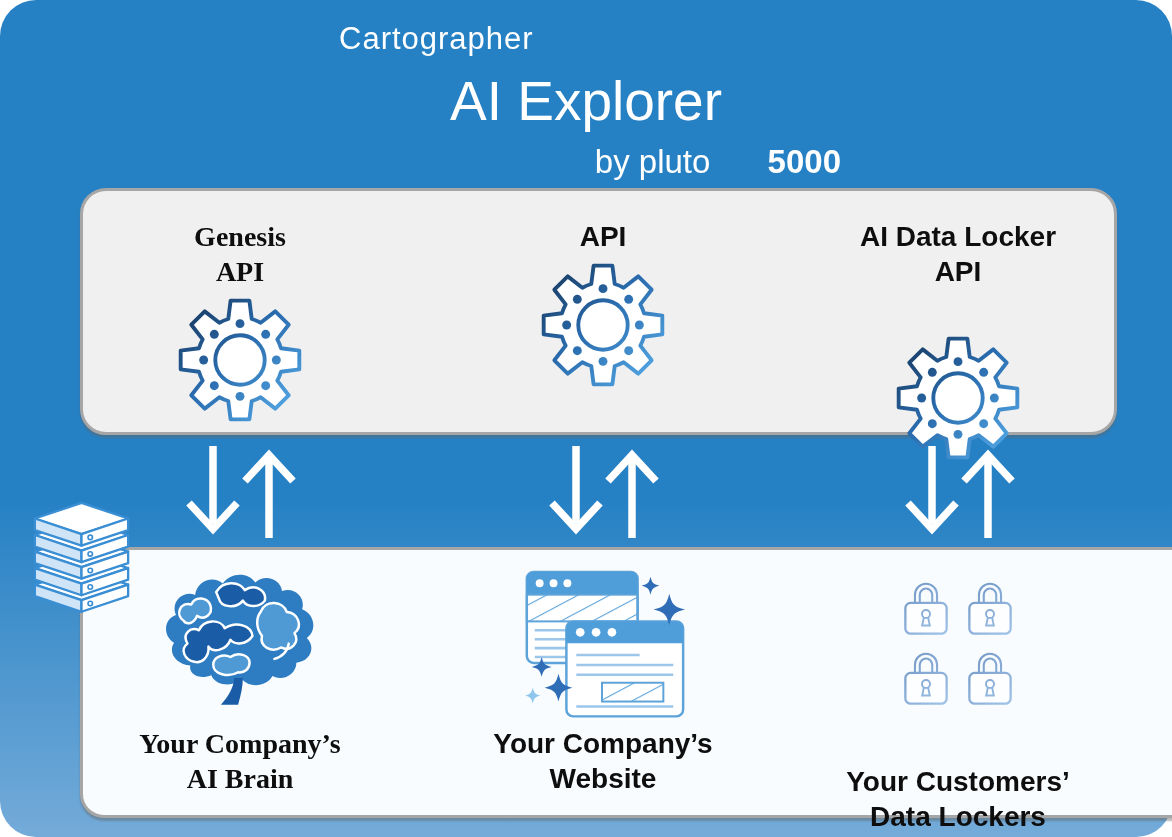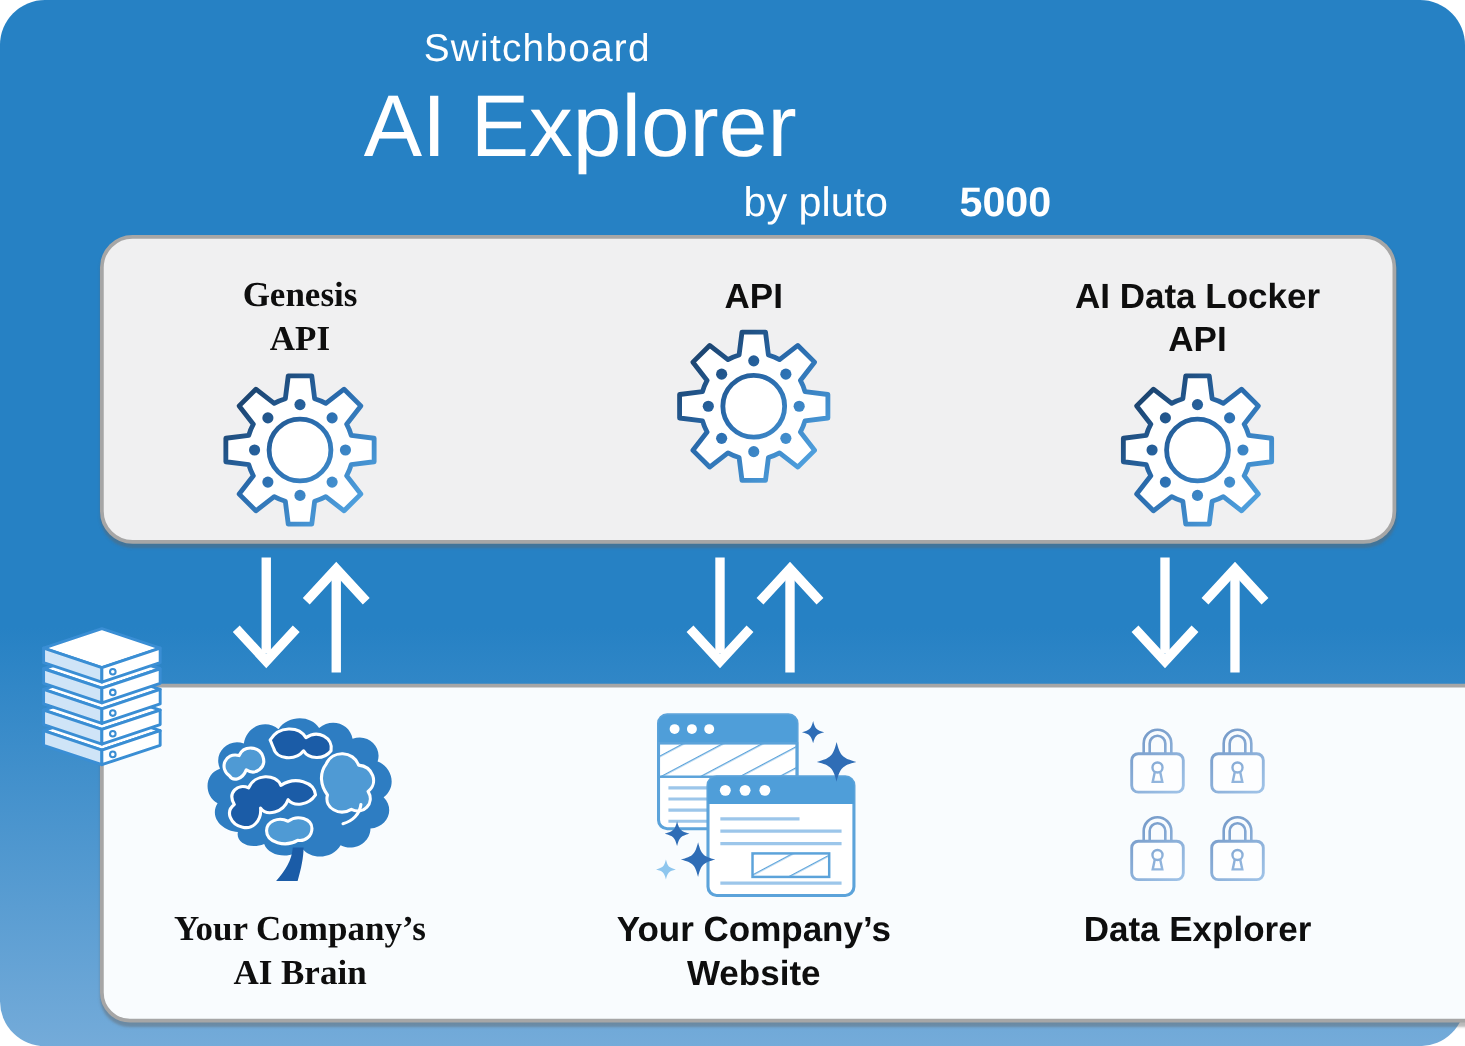--- a/index.html
+++ b/index.html
@@ -10,37 +10,37 @@
   .stage{position:relative;width:1172px;height:837px;background:#ffffff;}
   .canvas{
     position:absolute;inset:0;border-radius:36px;
     background:linear-gradient(180deg,var(--blue,#2681c4) 0%,var(--blue,#2681c4) 60%,var(--blue_bottom,#74abd9) 100%);
   }
   
   .title{position:absolute;top:20px;left:50%;transform:translateX(-50%);
          width:590px;color:var(--white,#ffffff);}
   .kicker{font-size:31px;font-weight:400;letter-spacing:1px;text-align:left;
           padding-left:48px;line-height:38px;}
-  .main-title{font-size:70px;font-weight:400;line-height:86px;text-align:left;
+  .main-title{font-size:55px;font-weight:400;line-height:86px;text-align:center;
               letter-spacing:0px;}
   .byline{font-size:33px;font-weight:400;text-align:right;padding-right:40px;line-height:36px;}
   .byline .bold{font-weight:700;margin-left:48px;}
   
   .api-panel{
     position:absolute;left:80px;top:188px;width:1037px;height:247px;box-sizing:border-box;
     background:var(--panel_gray,#f0f0f1);border:3px solid var(--border_gray,#a6a6a6);
     border-radius:26px;box-shadow:0 3px 2px rgba(100,100,100,.45);
   }
   .bottom-panel{
     position:absolute;left:80px;top:547px;width:1151px;height:271px;box-sizing:border-box;
     background:var(--panel_light,#f9fcfe);border:3px solid var(--border_gray,#a6a6a6);
     border-radius:24px;box-shadow:0 3px 2px rgba(100,100,100,.45);
   }
   .col{position:absolute;top:0;width:300px;display:flex;flex-direction:column;align-items:center;}
-  .c1{left:7px;font-family:Liberation Serif, serif;} .c2{left:370px;} .c3{left:725px;}
+  .c1{left:7px;font-family:Liberation Serif, serif;} .c2{left:370px;} .c3{left:725px;gap:38px;}
   .api-label{font-weight:700;font-size:28px;line-height:35px;color:var(--text_dark,#0e0e0e);
              text-align:center;}
   .api-col{padding-top:28px;}
   .gear{width:126px;height:126px;margin-top:8px;}
   .icon-zone{height:166px;display:flex;align-items:center;justify-content:center;margin-top:10px;}
   .b-label{font-weight:700;font-size:28px;line-height:35px;color:var(--text_dark,#0e0e0e);
            text-align:center;}
   
   .arrows{position:absolute;top:443px;width:120px;height:98px;}
   .a1{left:177px;} .a2{left:540px;} .a3{left:896px;}
@@ -67,21 +67,21 @@
     <pattern id="hatch" patternUnits="userSpaceOnUse" width="15" height="15" patternTransform="rotate(62)">
       <line x1="0" y1="0" x2="0" y2="15" stroke="#5ca3da" stroke-width="2.2"></line>
     </pattern>
   </defs>
 </svg>
 
 <div class="stage">
   <div class="canvas"></div>
 
   <div class="title">
-    <div class="kicker">Switchboard</div>
+    <div class="kicker">Cartographer</div>
     <div class="main-title">AI Explorer</div>
     <div class="byline">
       <span>by pluto</span>
       <span class="bold">5000</span>
     </div>
   </div>
 
   <div class="api-panel">
 
     <div class="col api-col c1">
@@ -328,17 +328,18 @@
             </g>
             <rect x="3.5" y="26" width="43" height="32" rx="5.5" fill="#fdfeff" stroke="url(#lockGrad)" stroke-width="2.4"></rect>
             <g fill="none" stroke="url(#lockGrad)" stroke-width="2">
               <circle cx="25" cy="37.5" r="4.2"></circle>
               <path d="M22.8,41 L21,49.5 h8 L27.2,41"></path>
             </g>
           </svg>
         </div>
       </div>
       <div class="b-label">
-        <div>Data Explorer</div>
+        <div>Your Customers’</div>
+        <div>Data Lockers</div>
       </div>
     </div>
   </div>
 </div>
 
 </body></html>

